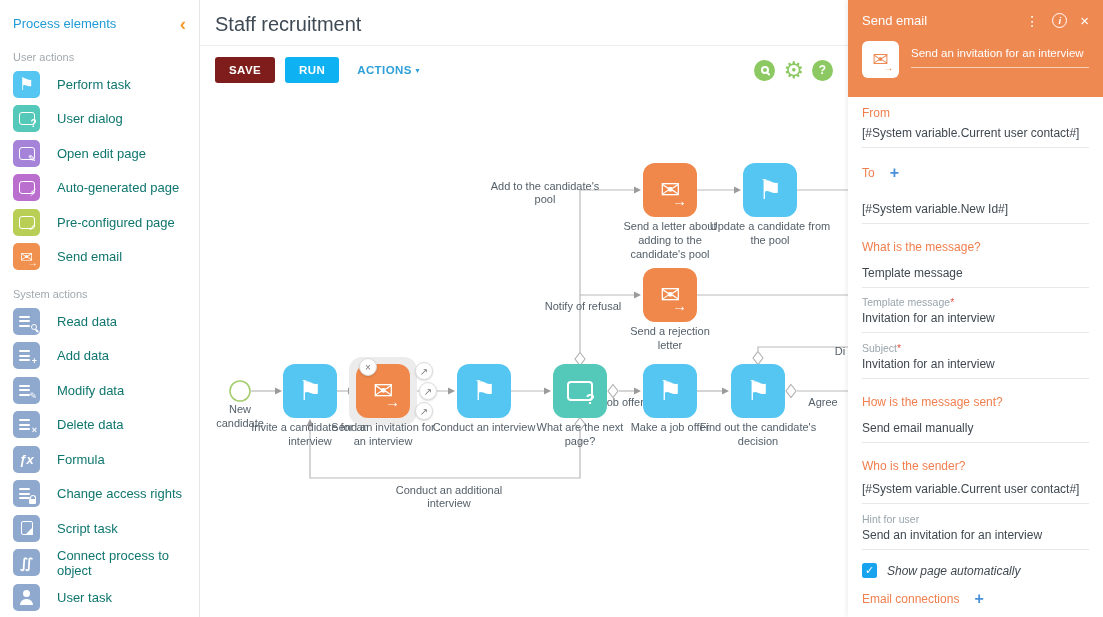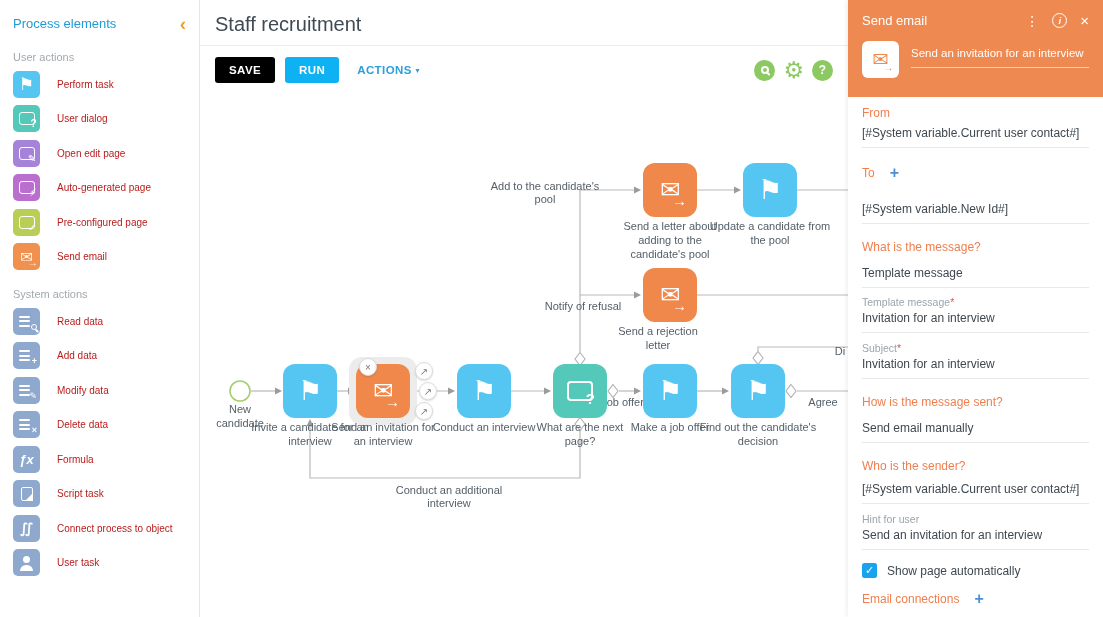--- a/index.html
+++ b/index.html
@@ -9,21 +9,21 @@
   
   .sidebar { position:absolute; left:0; top:0; width:200px; height:617px;
     background:#fff; border-right:1px solid #e4e6e8; overflow:hidden; }
   .shead { display:flex; justify-content:space-between; align-items:center; padding:16px 13px 6px 13px; }
   .shead .stitle { color:#1e9bd7; font-size:13px; }
   .collapse { color:#f49b32; font-size:19px; font-weight:bold; line-height:14px; cursor:pointer; }
   .ssection { color:#a2a9ae; font-size:11px; padding:14px 13px 4px 13px; }
   .srow { display:flex; align-items:center; gap:17px; padding:4px 13px; height:34.5px; cursor:pointer; }
   .si { position:relative; width:27px; height:27px; border-radius:5px; flex:0 0 27px;
     display:flex; align-items:center; justify-content:center; color:#fff; }
-  .slabel { font-size:10px; color:#b91c1c; }
+  .slabel { font-size:13px; color:#0f766e; }
   .c-blue{background:#55c6f1}.c-teal{background:#54c8b9}.c-purple{background:#a583d9}
   .c-magenta{background:#ba6fce}.c-olive{background:#b9ce54}.c-orange{background:#f0914f}
   .c-sys{background:#8fa9ce}
   .g-flag{font-size:17px; line-height:1;}
   .icrect{position:relative; width:16px; height:13px; border:1.6px solid #fff; border-radius:3px;}
   .icrect .sym{position:absolute; right:-3px; bottom:-5px; font-size:10px; font-weight:bold; color:#fff; line-height:1;}
   .icmail{position:relative; font-size:15px; line-height:1;}
   .icmail .marr{position:absolute; right:-5px; bottom:-4px; font-size:10px; font-weight:bold;}
   .bars{display:flex; flex-direction:column; gap:2.5px; align-self:center; margin-right:5px;}
   .bars i{display:block; width:11px; height:2px; background:#fff; border-radius:1px;}
@@ -44,21 +44,21 @@
   .person::before{content:''; position:absolute; left:3.5px; top:0; width:7px; height:7px; background:#fff; border-radius:50%;}
   .person::after{content:''; position:absolute; left:0.5px; bottom:-1px; width:13px; height:6px; background:#fff; border-radius:7px 7px 0 0;}
   .conn{font-size:14px; font-weight:bold; font-style:italic;}
 
   
   .main { position:absolute; left:200px; top:0; width:648px; height:617px; background:#fff; }
   .ptitle { font-size:20px; color:#3f4a54; padding:13px 15px 9px 15px; border-bottom:1px solid #ececec; }
   .toolbar { display:flex; align-items:center; gap:10px; padding:11px 15px; }
   .btn { border:none; border-radius:3px; color:#fff; font-size:11.5px; font-weight:bold;
     padding:7px 14px; letter-spacing:.4px; cursor:pointer; font-family:inherit; }
-  .btn.save{background:#000000}.btn.run{background:#0eb1f1}
+  .btn.save{background:#7f1d1d}.btn.run{background:#0eb1f1}
   .actions{color:#2e9fd8; font-size:11.5px; font-weight:bold; letter-spacing:.4px; margin-left:8px; cursor:pointer;}
   .actions .caret{font-size:8px; vertical-align:1px;}
   .ticons{margin-left:auto; display:flex; align-items:center; gap:8px;}
   .tcirc{width:21px; height:21px; border-radius:50%; background:#8cc963; display:flex;
     align-items:center; justify-content:center; color:#fff; cursor:pointer;}
   .tcirc .qm{font-size:12px; font-weight:bold;}
   .tgear{color:#8cc963; font-size:23px; line-height:1; cursor:pointer;}
 
   
   .canvas { position:absolute; left:0; top:74px; width:648px; height:543px; }
@@ -99,21 +99,21 @@
   .seclabel { color:#f07e4e; font-size:12px; display:flex; align-items:center; }
   .sublabel { color:#9aa5ad; font-size:10.5px; }
   .req { color:#e2574c; }
   .fvalue { font-size:12px; color:#3f4850; padding-bottom:7px; border-bottom:1px solid #e8e8e8; }
   .plus { color:#4a90d9; font-size:16px; font-weight:bold; margin-left:15px; cursor:pointer; }
   .mt21{margin-top:9px}.mt16{margin-top:16px}.mt12{margin-top:12px}
   .mt9{margin-top:9px}.mt8{margin-top:8px}.mt6{margin-top:6px}.mt4{margin-top:20px}.mt3{margin-top:3px}
   .cbrow { display:flex; align-items:center; gap:10px; margin-top:13px; }
   .cbox { width:15px; height:15px; background:#18a3ee; border-radius:2.5px; color:#fff;
     font-size:11px; display:flex; align-items:center; justify-content:center; cursor:pointer; }
-  .cblabel { font-size:12px; color:#3f4850; }
+  .cblabel { font-size:12px; color:#3f4850;font-style:italic; }
 </style>
 </head>
 <body>
 
 <div class="sidebar">
   <div class="shead">
     <span class="stitle">Process elements</span>
     <span class="collapse">‹</span>
   </div>
   <div class="ssection">User actions</div>
@@ -207,20 +207,31 @@
         </span>
         <span class="badge">×</span>
       </span>
     <span class="slabel">Delete data</span>
   </div>
   <div class="srow">
     <span class="si c-sys">
         <span class="fx">ƒx</span>
       </span>
     <span class="slabel">Formula</span>
+  </div>
+  <div class="srow">
+    <span class="si c-sys">
+        <span class="bars">
+          <i></i>
+          <i></i>
+          <i></i>
+        </span>
+        <span class="lockb"></span>
+      </span>
+    <span class="slabel">Change access rights</span>
   </div>
   <div class="srow">
     <span class="si c-sys">
         <span class="doc"></span>
       </span>
     <span class="slabel">Script task</span>
   </div>
   <div class="srow">
     <span class="si c-sys">
         <span class="conn">∬</span>
@@ -339,21 +350,21 @@
 
     <div class="nlabel" style="left:8px; top:329px; width:64px;">New candidate</div>
     <div class="nlabel" style="left:50px; top:347px; width:120px;">Invite a candidate for an interview</div>
     <div class="nlabel" style="left:128px; top:347px; width:110px;">Send an invitation for an interview</div>
     <div class="nlabel" style="left:219px; top:347px; width:130px;">Conduct an interview</div>
     <div class="nlabel" style="left:325px; top:347px; width:110px;">What are the next page?</div>
     <div class="nlabel" style="left:415px; top:347px; width:110px;">Make a job offer</div>
     <div class="nlabel" style="left:415px; top:146px; width:110px;">Send a letter about adding to the candidate's pool</div>
     <div class="nlabel" style="left:493px; top:347px; width:130px;">Find out the candidate's decision</div>
     <div class="nlabel" style="left:505px; top:146px; width:130px;">Update a candidate from the pool</div>
-    <div class="nlabel" style="left:408px; top:251px; width:100px;">Send a rejection letter</div>
+    <div class="nlabel" style="left:420px; top:251px; width:100px;">Send a rejection letter</div>
 
     <div class="elabel" style="left:280px; top:106px; width:130px;">Add to the candidate's pool</div>
     <div class="elabel" style="left:318px; top:226px; width:130px;">Notify of refusal</div>
     <div class="elabel" style="left:385px; top:322px; width:75px;">Job offer</div>
     <div class="elabel" style="left:593px; top:322px; width:60px;">Agree</div>
     <div class="elabel" style="left:630px; top:271px; width:20px;">Di</div>
     <div class="elabel" style="left:184px; top:410px; width:130px;">Conduct an additional interview</div>
   </div>
 </div>
 

